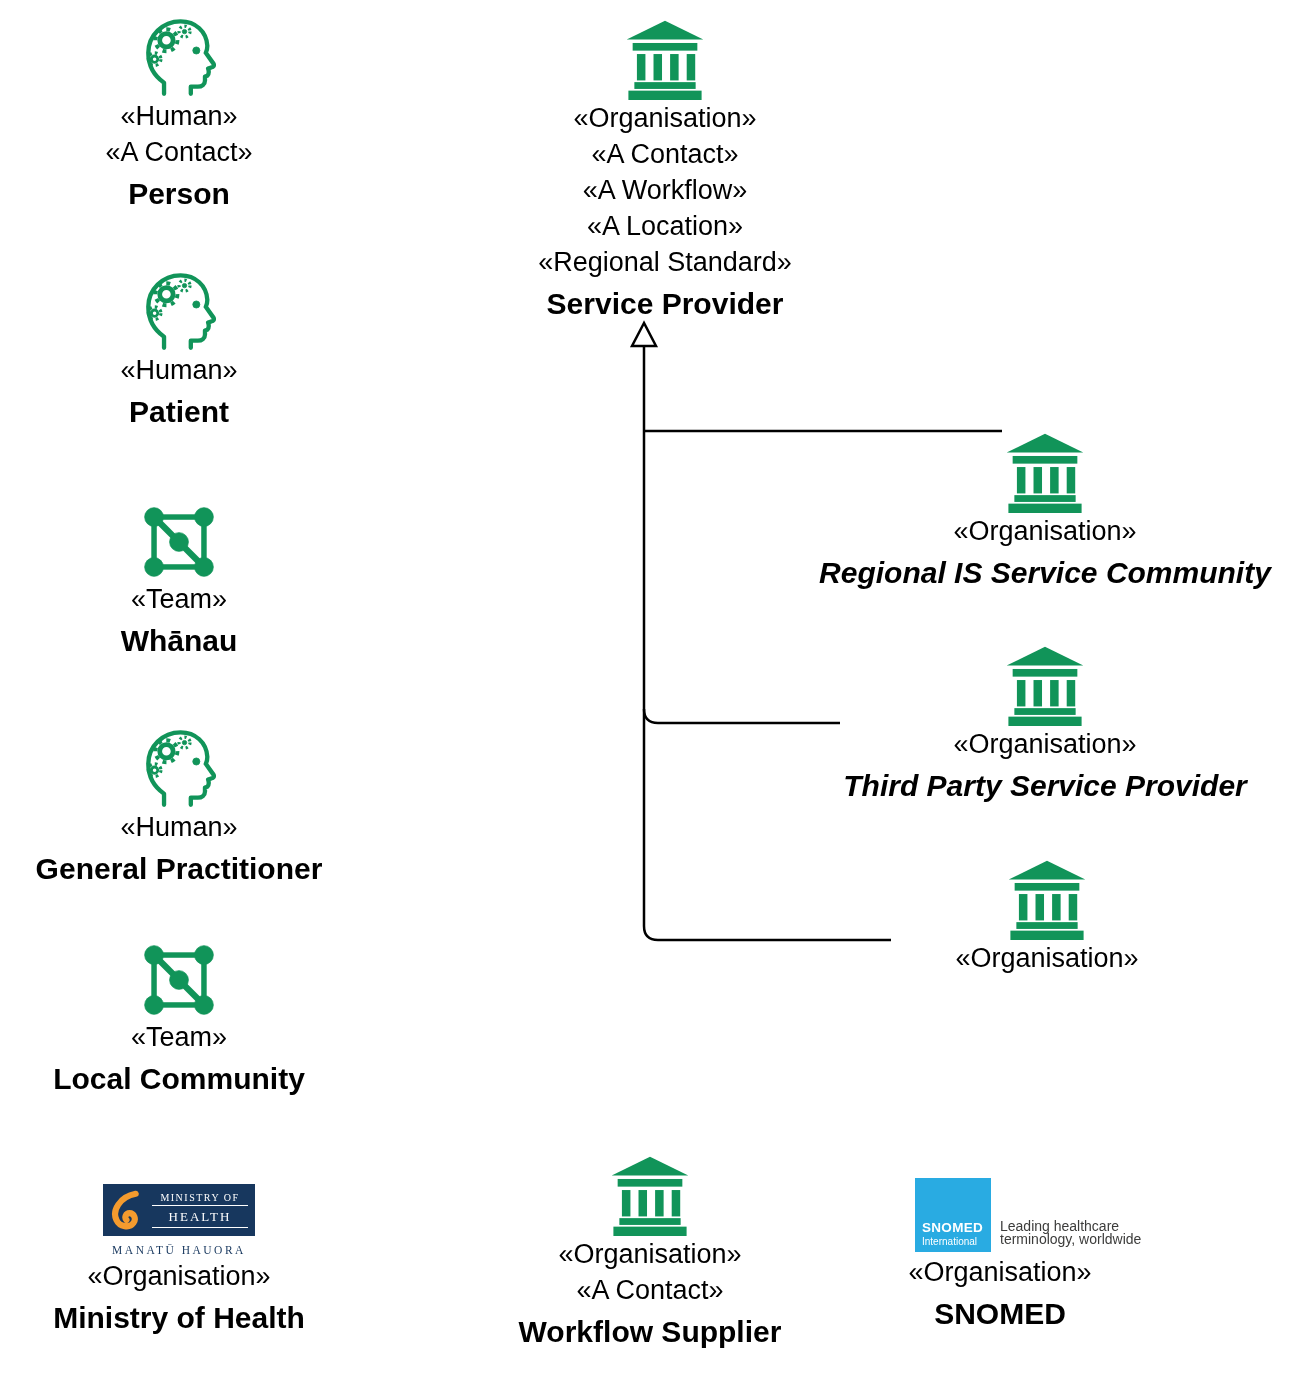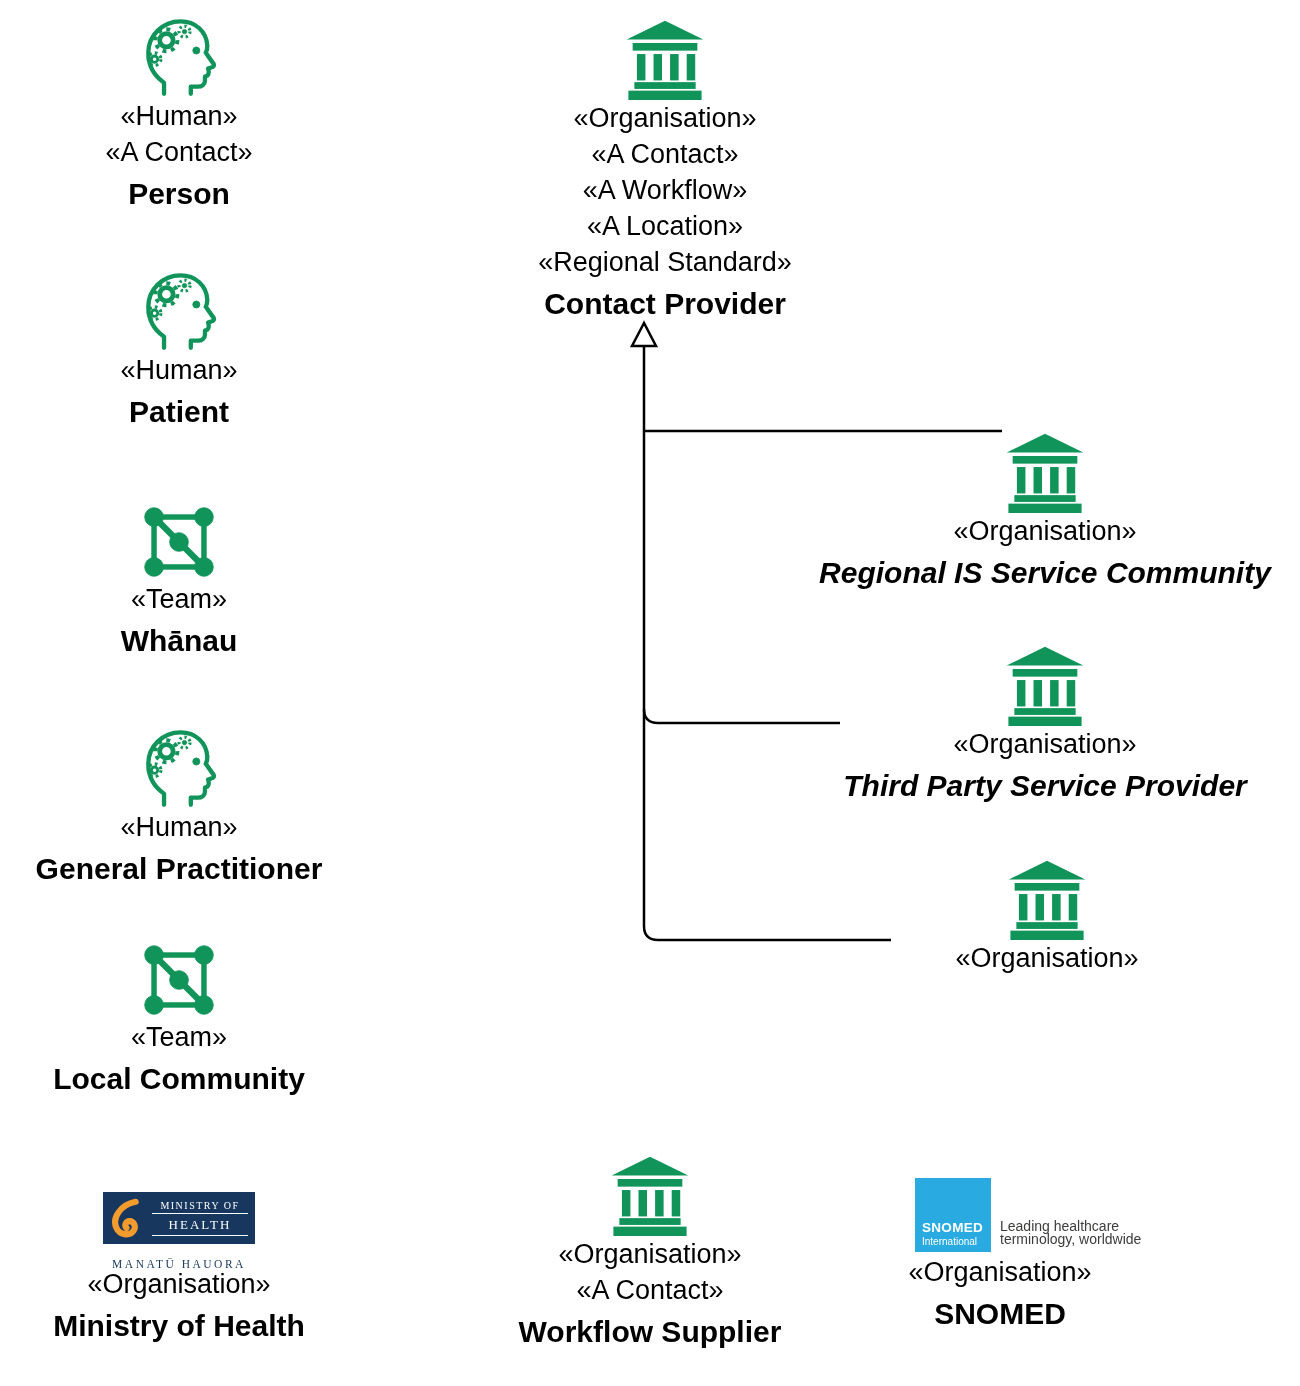--- a/index.html
+++ b/index.html
@@ -30,21 +30,21 @@
   #e-dhb{left:812px;top:860px;width:470px;}
   #e-equip{left:468px;top:1156px;width:364px;}
   #e-snomed{left:818px;top:1178px;width:364px;}
 
   
   #tree{position:absolute;left:0;top:0;pointer-events:none;}
   #tree path{stroke:var(--connector-black);stroke-width:2.5;fill:none;}
   #tree polygon{fill:#fff;stroke:var(--connector-black);stroke-width:2.5;}
 
   
-  .moh-box{width:152px;height:52px;margin:12px auto;background:var(--moh-navy);
+  .moh-box{width:152px;height:52px;margin:4px auto;background:var(--moh-navy);
     display:flex;align-items:center;justify-content:flex-end;}
   .moh-koru{width:40px;height:40px;margin-left:5px;flex:0 0 auto;}
   .moh-text{flex:1;padding:0 7px 0 4px;color:#fff;font-family:"Liberation Serif","DejaVu Serif",serif;}
   .moh-line1{font-size:10px;letter-spacing:1.5px;white-space:nowrap;line-height:12px;}
   .moh-rule{height:1px;background:#fff;margin:1px 0;}
   .moh-line2{font-size:13px;letter-spacing:2px;white-space:nowrap;line-height:19px;}
   .moh-sub{font-family:"Liberation Serif","DejaVu Serif",serif;color:var(--moh-navy);
     font-size:11.5px;letter-spacing:2.5px;margin-top:6px;line-height:16px;white-space:nowrap;}
   .moh-logo-area{height:74px;}
 
@@ -175,21 +175,21 @@
   <svg class="icon" width="86" height="80" viewBox="0 0 100 94">
     <g class="fill-green">
         <use href="#sym-bank"></use>
       </g>
   </svg>
   <div class="stereo">«Organisation»</div>
   <div class="stereo">«A Contact»</div>
   <div class="stereo">«A Workflow»</div>
   <div class="stereo">«A Location»</div>
   <div class="stereo">«Regional Standard»</div>
-  <div class="ename">Contact Provider</div>
+  <div class="ename">Service Provider</div>
 </div>
 
 <div class="entity abstract" id="e-regional">
   <svg class="icon" width="86" height="80" viewBox="0 0 100 94">
     <g class="fill-green">
         <use href="#sym-bank"></use>
       </g>
   </svg>
   <div class="stereo">«Organisation»</div>
   <div class="ename">Regional IS Service Community</div>

